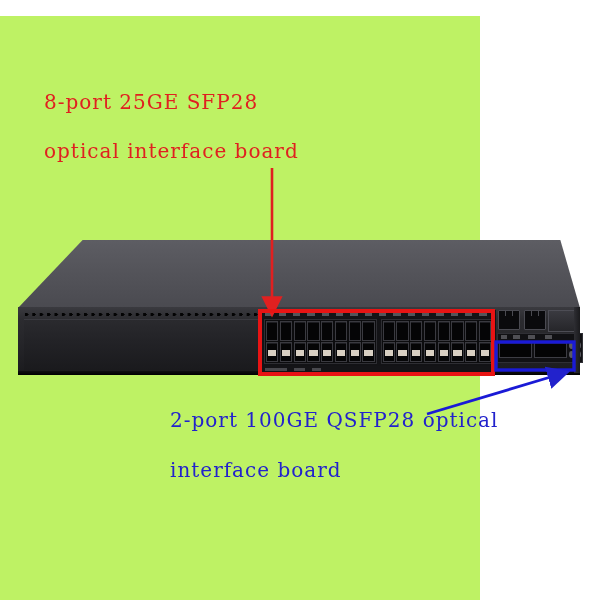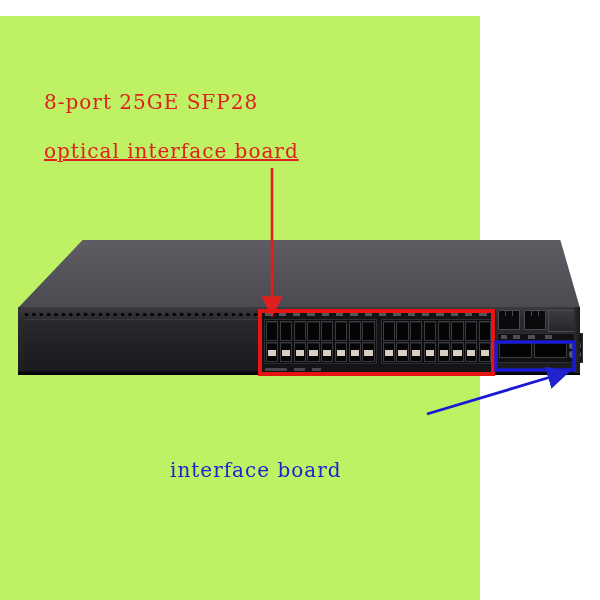--- a/index.html
+++ b/index.html
@@ -10,21 +10,21 @@
     overflow:hidden;position:relative;
   }
   #stage{position:absolute;left:0;top:16px;width:480px;height:600px;background:#bef264;}
 
   
   .anno{position:absolute;white-space:nowrap;letter-spacing:1px;}
   .anno-red{color:#e02020;font-size:20px;font-family:"DejaVu Serif",serif;}
   .anno-blue{color:#2222cc;font-size:20px;font-family:"DejaVu Serif",serif;}
 
   #red-line1{left:44px;top:74px;}
-  #red-line2{left:44px;top:123px;text-decoration:underline;}
+  #red-line2{left:44px;top:123px;}
   #blue-line1{left:170px;top:392px;}
   #blue-line2{left:170px;top:442px;text-align:center;}
 
   
   #overlay{position:absolute;left:0;top:0;width:600px;height:600px;pointer-events:none;}
 
   
   #device{position:absolute;left:18px;top:224px;width:562px;height:136px;}
 
   
@@ -150,20 +150,21 @@
   }
 </style>
 </head>
 <body>
 
 <div id="stage">
 
   <div class="anno anno-red" id="red-line1">8-port 25GE SFP28</div>
   <div class="anno anno-red" id="red-line2">optical interface board</div>
 
+  <div class="anno anno-blue" id="blue-line1">2-port 100GE QSFP28 optical</div>
   <div class="anno anno-blue" id="blue-line2">interface board</div>
 
   <div id="device">
 
     <div class="dev-top"></div>
     <div class="dev-front-hi"></div>
     <div class="dev-front"></div>
     <div class="dev-bottom-shadow"></div>
 
     <div class="vent"></div>

